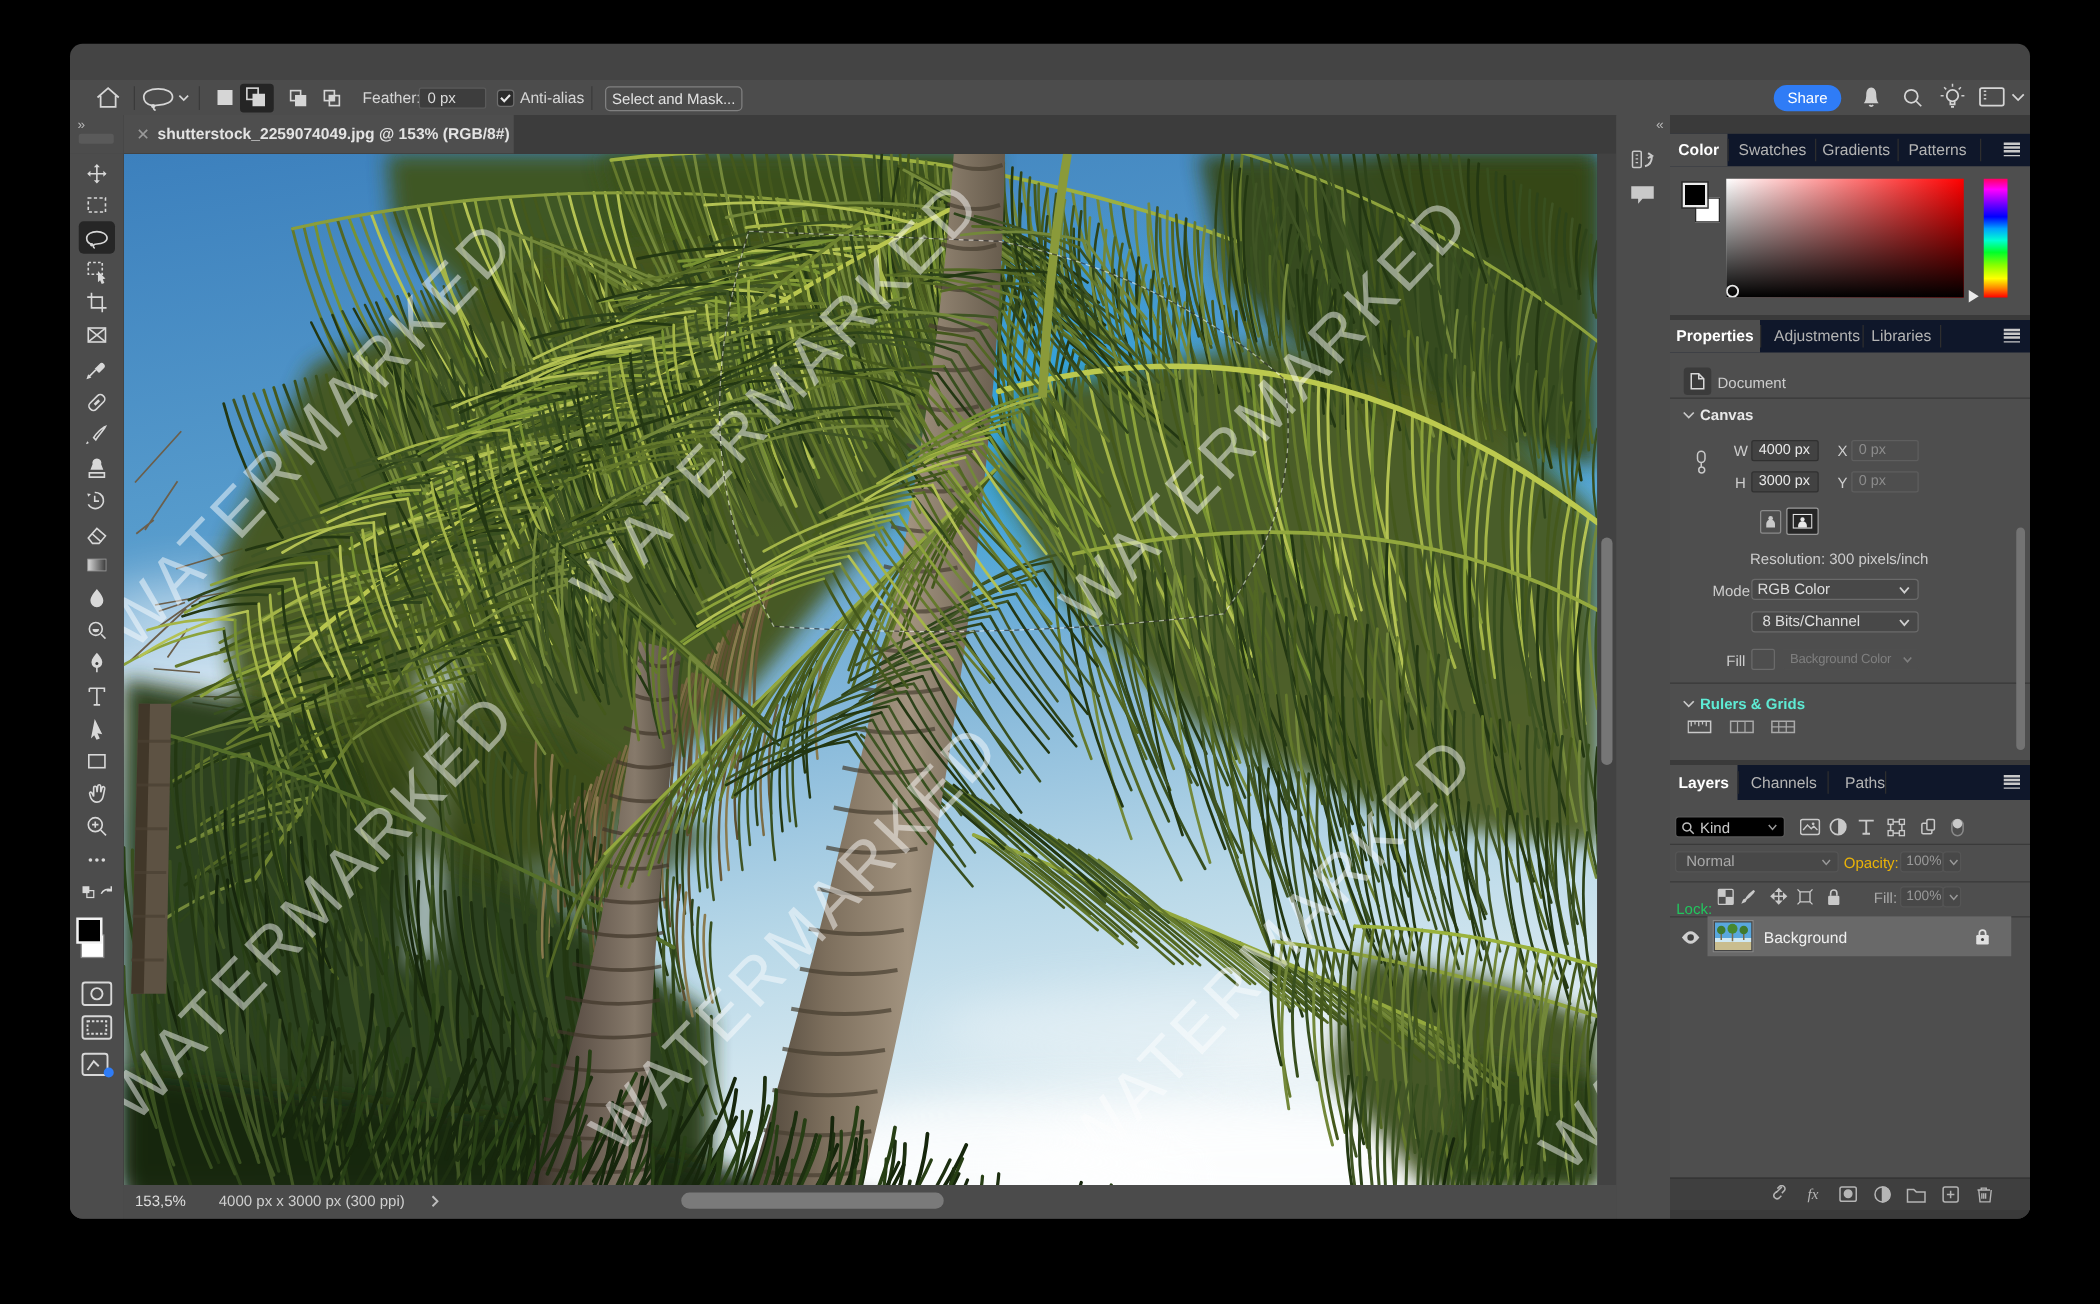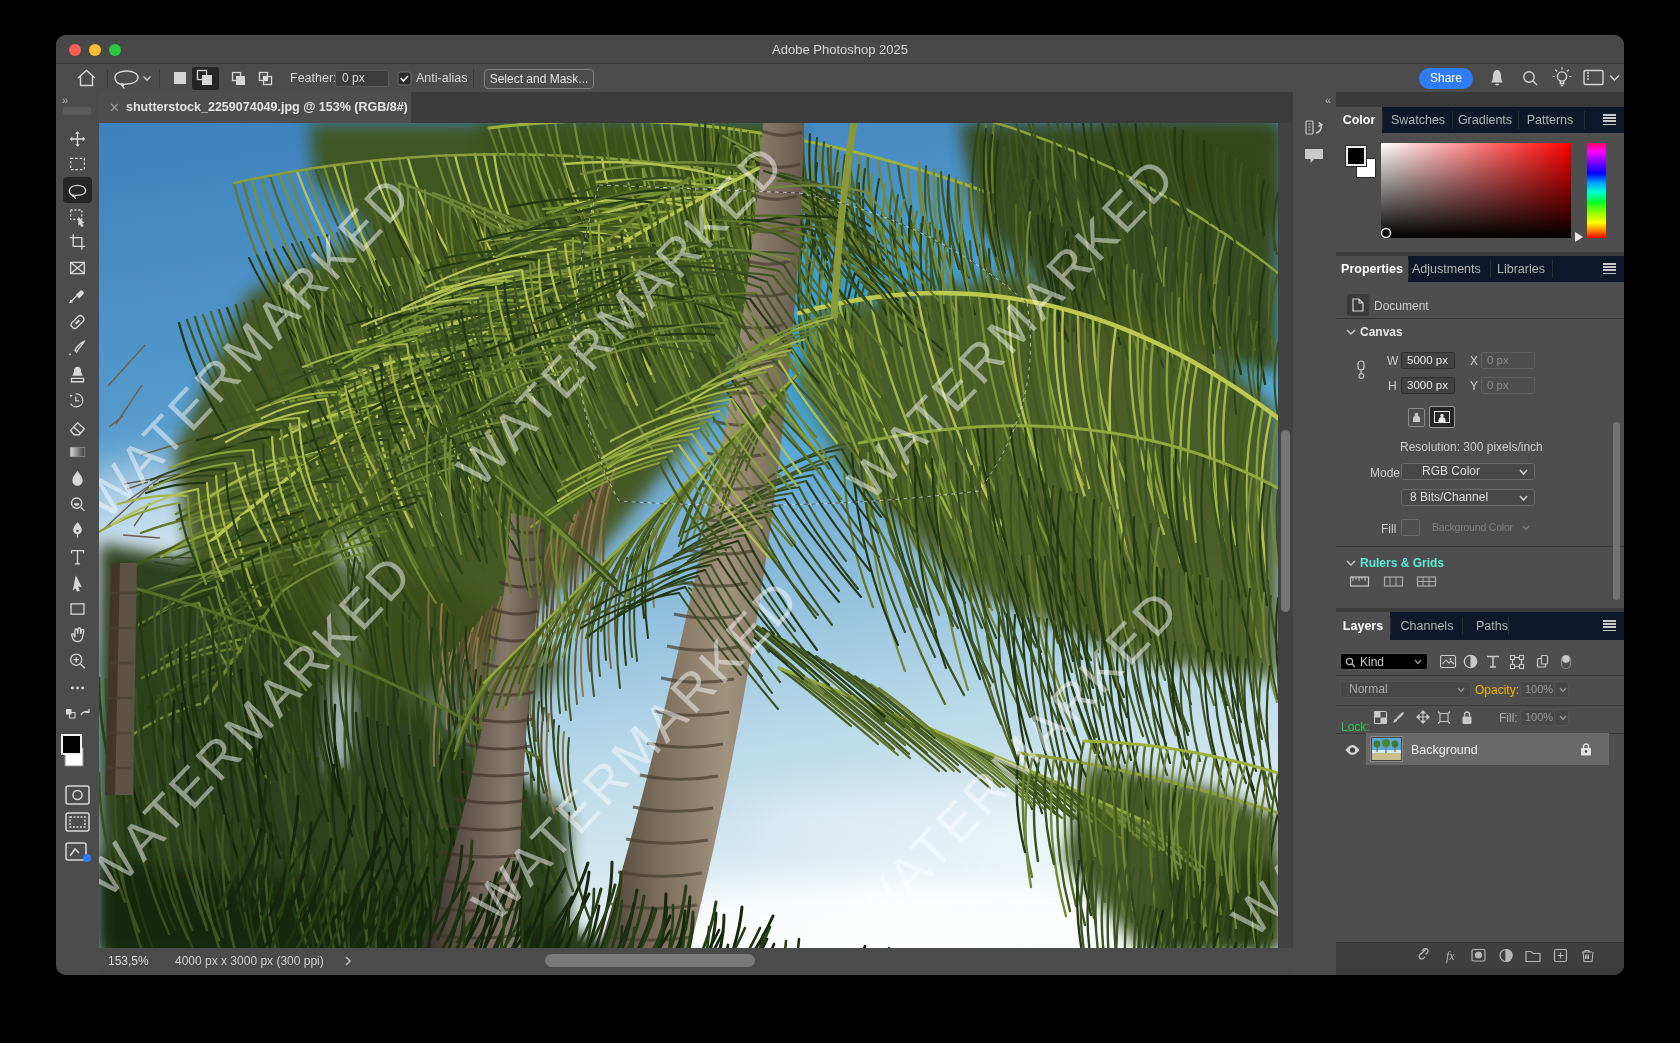--- a/index.html
+++ b/index.html
@@ -61,26 +61,20 @@
   font-size:11.5px; color:#8b8b8b; }
 .drop { position:absolute; background:#484848; border:1px solid #6a6a6a; border-radius:3px;
   font-size:12px; color:#dedede; }
 .plabel { position:absolute; font-size:12px; color:#cdcdcd; }
 svg.ic { position:absolute; }
 </style>
 </head>
 <body>
 <div id="win">
 
-  <div id="titlebar">
-    <div class="tl" style="left:13px; background:#f95f57;"></div>
-    <div class="tl" style="left:33px; background:#fbbd2e;"></div>
-    <div class="tl" style="left:53px; background:#2ac840;"></div>
-    <div id="title">Adobe Photoshop 2025</div>
-  </div>
 
   <div id="opts">
     <svg class="ic" style="left:0;top:0;" width="1568" height="29" viewBox="0 0 1568 29">
         <path d="M22 14 L30.5 6.5 L39 14 M24.5 12.5 V21.5 H36.5 V12.5" stroke="#d6d6d6" fill="none" stroke-width="1.4"></path>
         <path d="M66 20.5 C61 19.5 59 16.5 59 13.5 C59 9.5 64 7 70.5 7 C77 7 82 9.5 82 13.5 C82 17.5 77 20 70.5 20 C68.5 20 67.5 20.2 67 21.5 C66.5 23 67.5 24 68.5 24" stroke="#d6d6d6" fill="none" stroke-width="1.4"></path>
         <circle cx="66.5" cy="20.8" r="1.7" fill="#d6d6d6"></circle>
         <path d="M87.5 12.5 l3.5 3.5 3.5 -3.5" stroke="#d6d6d6" fill="none" stroke-width="1.4"></path>
         <rect x="118" y="8" width="12" height="12" fill="#d6d6d6"></rect>
         <rect x="136" y="3" width="27" height="23" rx="3" fill="#252525"></rect>
         <rect x="141.5" y="6.5" width="9" height="9" fill="none" stroke="#d6d6d6" stroke-width="1.3"></rect>
@@ -695,21 +689,21 @@
           <circle cx="5" cy="90" r="4.5" stroke="#e8e8e8" stroke-width="1.5" fill="none"></circle>
         </svg>
         <svg class="ic" style="left:238px;top:124px;" width="10" height="12">
           <path d="M1 1 L9 6 L1 11 Z" fill="#e8e8e8"></path>
         </svg>
         <div class="abs" style="left:251px;top:36px;width:19px;height:95px;background:linear-gradient(to bottom,#ff0062 0%,#ff00ff 9%,#6a00ff 22%,#0000ff 32%,#00a2ff 42%,#00ffd0 52%,#00ff2a 62%,#8aff00 73%,#ffff00 84%,#ff8800 92%,#ff0000 100%);"></div>
       </div>
       <div class="panel" style="top:164px; height:352px;">
         <div class="ptabs">
           <div class="ptab on" style="left:0;width:72px;text-align:center;">Properties</div>
-          <div class="ptab" style="left:76px;width:76px;text-align:left;">Adjustments</div>
+          <div class="ptab" style="left:76px;width:76px;text-align:right;">Adjustments</div>
           <div class="ptab" style="left:156px;width:58px;text-align:center;">Libraries</div>
           <div class="burger">
             <div></div>
             <div></div>
             <div></div>
             <div></div>
           </div>
           <div style="position:absolute;left:72px;top:4px;width:1px;height:18px;background:#2e2e2e;"></div>
           <div style="position:absolute;left:154px;top:4px;width:1px;height:18px;background:#2e2e2e;"></div>
           <div style="position:absolute;left:216px;top:4px;width:1px;height:18px;background:#2e2e2e;"></div>
@@ -721,41 +715,41 @@
         <div class="plabel" style="left:38px;top:43px;">Document</div>
         <div class="abs" style="left:0;top:62px;width:288px;height:1px;background:#383838;"></div>
         <svg class="ic" style="left:10px;top:72px;" width="10" height="8">
           <path d="M1 2 l4 4 4 -4" stroke="#c9c9c9" stroke-width="1.4" fill="none"></path>
         </svg>
         <div class="plabel" style="left:24px;top:69px;font-weight:bold;color:#e8e8e8;">Canvas</div>
         <svg class="ic" style="left:18px;top:104px;" width="14" height="20">
           <path d="M7 1 a3 3 0 0 1 3 3 v3 a3 3 0 0 1 -6 0 v-3 a3 3 0 0 1 3 -3 z M7 10 v4 M5 16 a2.4 2.4 0 1 0 4.8 0 a2.4 2.4 0 1 0 -4.8 0" stroke="#c9c9c9" stroke-width="1.2" fill="none"></path>
         </svg>
         <div class="plabel" style="left:51px;top:98px;">W</div>
-        <div class="inp" style="left:65px;top:96px;width:54px;height:17px;line-height:15px;padding-left:5px;">5000 px</div>
+        <div class="inp" style="left:65px;top:96px;width:54px;height:17px;line-height:15px;padding-left:5px;">4000 px</div>
         <div class="plabel" style="left:134px;top:98px;">X</div>
         <div class="ghost" style="left:145px;top:96px;width:54px;height:17px;line-height:15px;padding-left:5px;">0 px</div>
         <div class="plabel" style="left:52px;top:123px;">H</div>
         <div class="inp" style="left:65px;top:121px;width:54px;height:17px;line-height:15px;padding-left:5px;">3000 px</div>
         <div class="plabel" style="left:134px;top:123px;">Y</div>
         <div class="ghost" style="left:145px;top:121px;width:54px;height:17px;line-height:15px;padding-left:5px;">0 px</div>
         <div class="abs" style="left:72px;top:152px;width:17px;height:19px;border:1px solid #8a8a8a;border-radius:2px;"></div>
         <svg class="ic" style="left:76px;top:156px;" width="9" height="11">
           <circle cx="4.5" cy="2.5" r="1.8" fill="#c9c9c9"></circle>
           <path d="M1 10 v-3 a3.5 3.5 0 0 1 7 0 v3 z" fill="#c9c9c9"></path>
         </svg>
         <div class="abs" style="left:93px;top:150px;width:26px;height:22px;background:#262626;border:1px solid #9a9a9a;border-radius:2px;"></div>
         <svg class="ic" style="left:98px;top:155px;" width="16px" height="12">
           <rect x="0.5" y="0.5" width="15" height="11" fill="none" stroke="#e8e8e8" stroke-width="1"></rect>
           <circle cx="8" cy="4.5" r="1.7" fill="#e8e8e8"></circle>
           <path d="M4.5 11 v-1.5 a3.5 3.5 0 0 1 7 0 V11 z" fill="#e8e8e8"></path>
         </svg>
         <div class="plabel" style="left:64px;top:184px;">Resolution: 300 pixels/inch</div>
         <div class="plabel" style="left:34px;top:210px;">Mode</div>
-        <div class="drop" style="left:65px;top:207px;width:134px;height:17px;line-height:15px;padding-left:20px;">RGB Color<svg class="ic" style="right:6px;top:5px;" width="9" height="7">
+        <div class="drop" style="left:65px;top:207px;width:134px;height:17px;line-height:15px;padding-left:4px;">RGB Color<svg class="ic" style="right:6px;top:5px;" width="9" height="7">
             <path d="M1 1 l3.5 4 3.5 -4" stroke="#d0d0d0" stroke-width="1.5" fill="none"></path>
           </svg></div>
         <div class="drop" style="left:65px;top:233px;width:134px;height:17px;line-height:15px;padding-left:8px;">8 Bits/Channel<svg class="ic" style="right:6px;top:5px;" width="9" height="7">
             <path d="M1 1 l3.5 4 3.5 -4" stroke="#d0d0d0" stroke-width="1.5" fill="none"></path>
           </svg></div>
         <div class="plabel" style="left:45px;top:266px;">Fill</div>
         <div class="abs" style="left:65px;top:263px;width:19px;height:17px;border:1px solid #6a6a6a;border-radius:2px;"></div>
         <div class="ghost" style="left:90px;top:263px;width:109px;height:17px;line-height:15px;padding-left:5px;border-color:#4f4f4f;color:#7f7f7f;font-size:10.5px;letter-spacing:-0.2px;">Background Color<svg class="ic" style="right:4px;top:5px;" width="8" height="6">
             <path d="M1 1 l3 3.5 3 -3.5" stroke="#7f7f7f" stroke-width="1.3" fill="none"></path>
           </svg></div>

